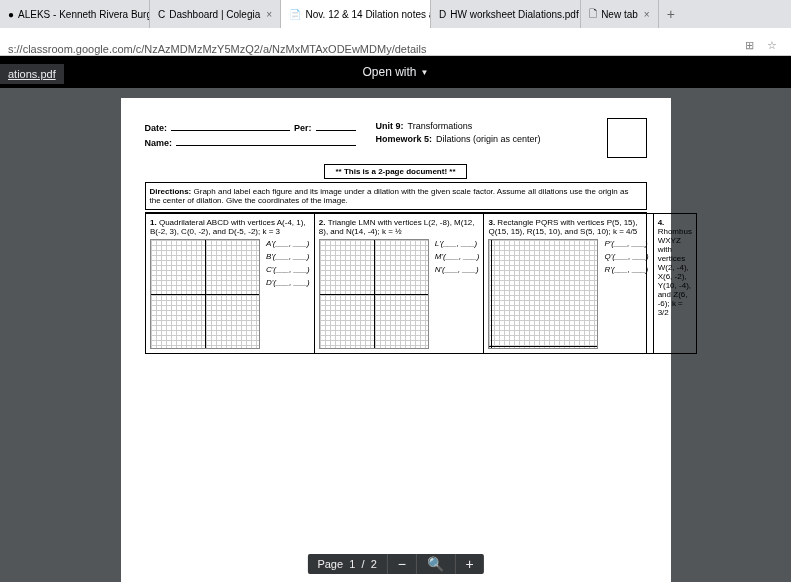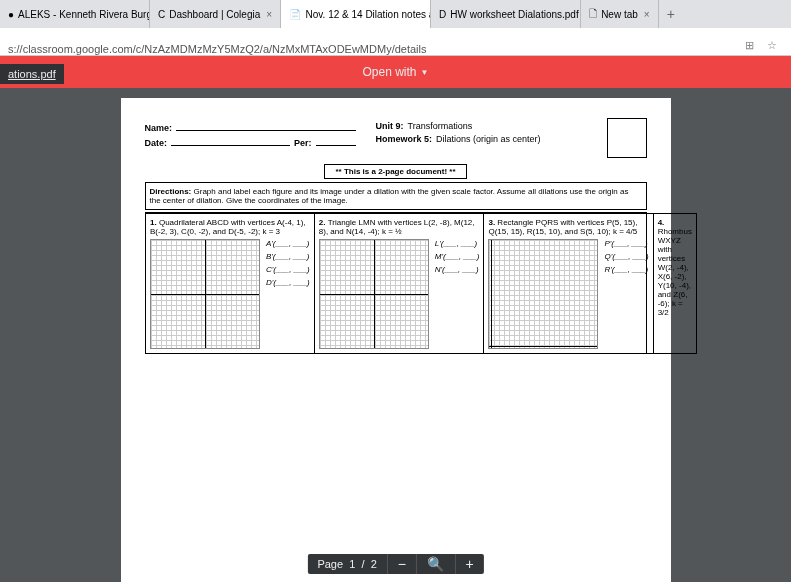--- a/index.html
+++ b/index.html
@@ -7,21 +7,21 @@
 .tabs-bar { background: #dfe1e5; height: 28px; display: flex; align-items: center; font-size: 10px; }
 .tab { display: flex; align-items: center; padding: 0 8px; height: 100%; border-right: 1px solid #bbb; white-space: nowrap; overflow: hidden; max-width: 150px; cursor: pointer; }
 .tab.active { background: #fff; }
 .tab .ico { margin-right: 4px; font-size: 10px; }
 .tab .close { margin-left: 6px; color: #666; }
 .new-tab { padding: 0 8px; font-size: 14px; color: #666; cursor: pointer; }
 .addr-bar { background: #fff; height: 28px; display: flex; align-items: flex-end; padding: 0 8px; font-size: 11px; color: #555; border-bottom: 1px solid #ccc; }
 .addr-bar .url { flex: 1; }
 .addr-bar .ext-ico { width: 16px; height: 16px; margin-left: 6px; color: #888; }
 .sidebar-chip { position: absolute; left: 0; top: 64px; background: #303134; color: #e8eaed; font-size: 11px; padding: 4px 8px; z-index: 2; text-decoration: underline; }
-.doc-hdr { background: #ef4444; color: #e8eaed; height: 32px; display: flex; align-items: center; justify-content: center; font-size: 12px; position: relative; }
+.doc-hdr { background: #000000; color: #e8eaed; height: 32px; display: flex; align-items: center; justify-content: center; font-size: 12px; position: relative; }
 .open-with { display: flex; align-items: center; gap: 4px; cursor: pointer; }
 .open-with .arrow { font-size: 8px; }
 .doc-viewer { background: #525659; height: calc(582px - 88px); display: flex; justify-content: center; overflow: hidden; padding-top: 10px; }
 .page { background: #fff; width: 550px; padding: 20px 24px; font-size: 9px; color: #000; transform: scale(1); }
 .ws-hdr { display: flex; gap: 20px; margin-bottom: 8px; align-items: flex-start; }
 .ws-hdr-left { flex: 1; }
 .ws-line { margin: 3px 0; display: flex; align-items: baseline; gap: 4px; }
 .blank { border-bottom: 1px solid #000; flex: 1; min-width: 60px; height: 10px; }
 .blank-sm { border-bottom: 1px solid #000; display: inline-block; width: 40px; height: 10px; }
 .box-sq { width: 40px; height: 40px; border: 1px solid #000; }
@@ -87,28 +87,28 @@
   </div>
 </div>
 
 <div class="sidebar-chip">ations.pdf</div>
 
 <div class="doc-viewer">
   <div class="page">
     <div class="ws-hdr">
       <div class="ws-hdr-left">
         <div class="ws-line">
-            <b>Name:</b>
-            <span class="blank"></span>
-          </div>
-        <div class="ws-line">
             <b>Date:</b>
             <span class="blank"></span>
             <b>Per:</b>
             <span class="blank-sm"></span>
+          </div>
+        <div class="ws-line">
+            <b>Name:</b>
+            <span class="blank"></span>
           </div>
       </div>
       <div class="ws-hdr-left">
         <div class="ws-line">
             <b>Unit 9:</b> 
             <span>Transformations</span>
           </div>
         <div class="ws-line">
             <b>Homework 5:</b> 
             <span>Dilations (origin as center)</span>

